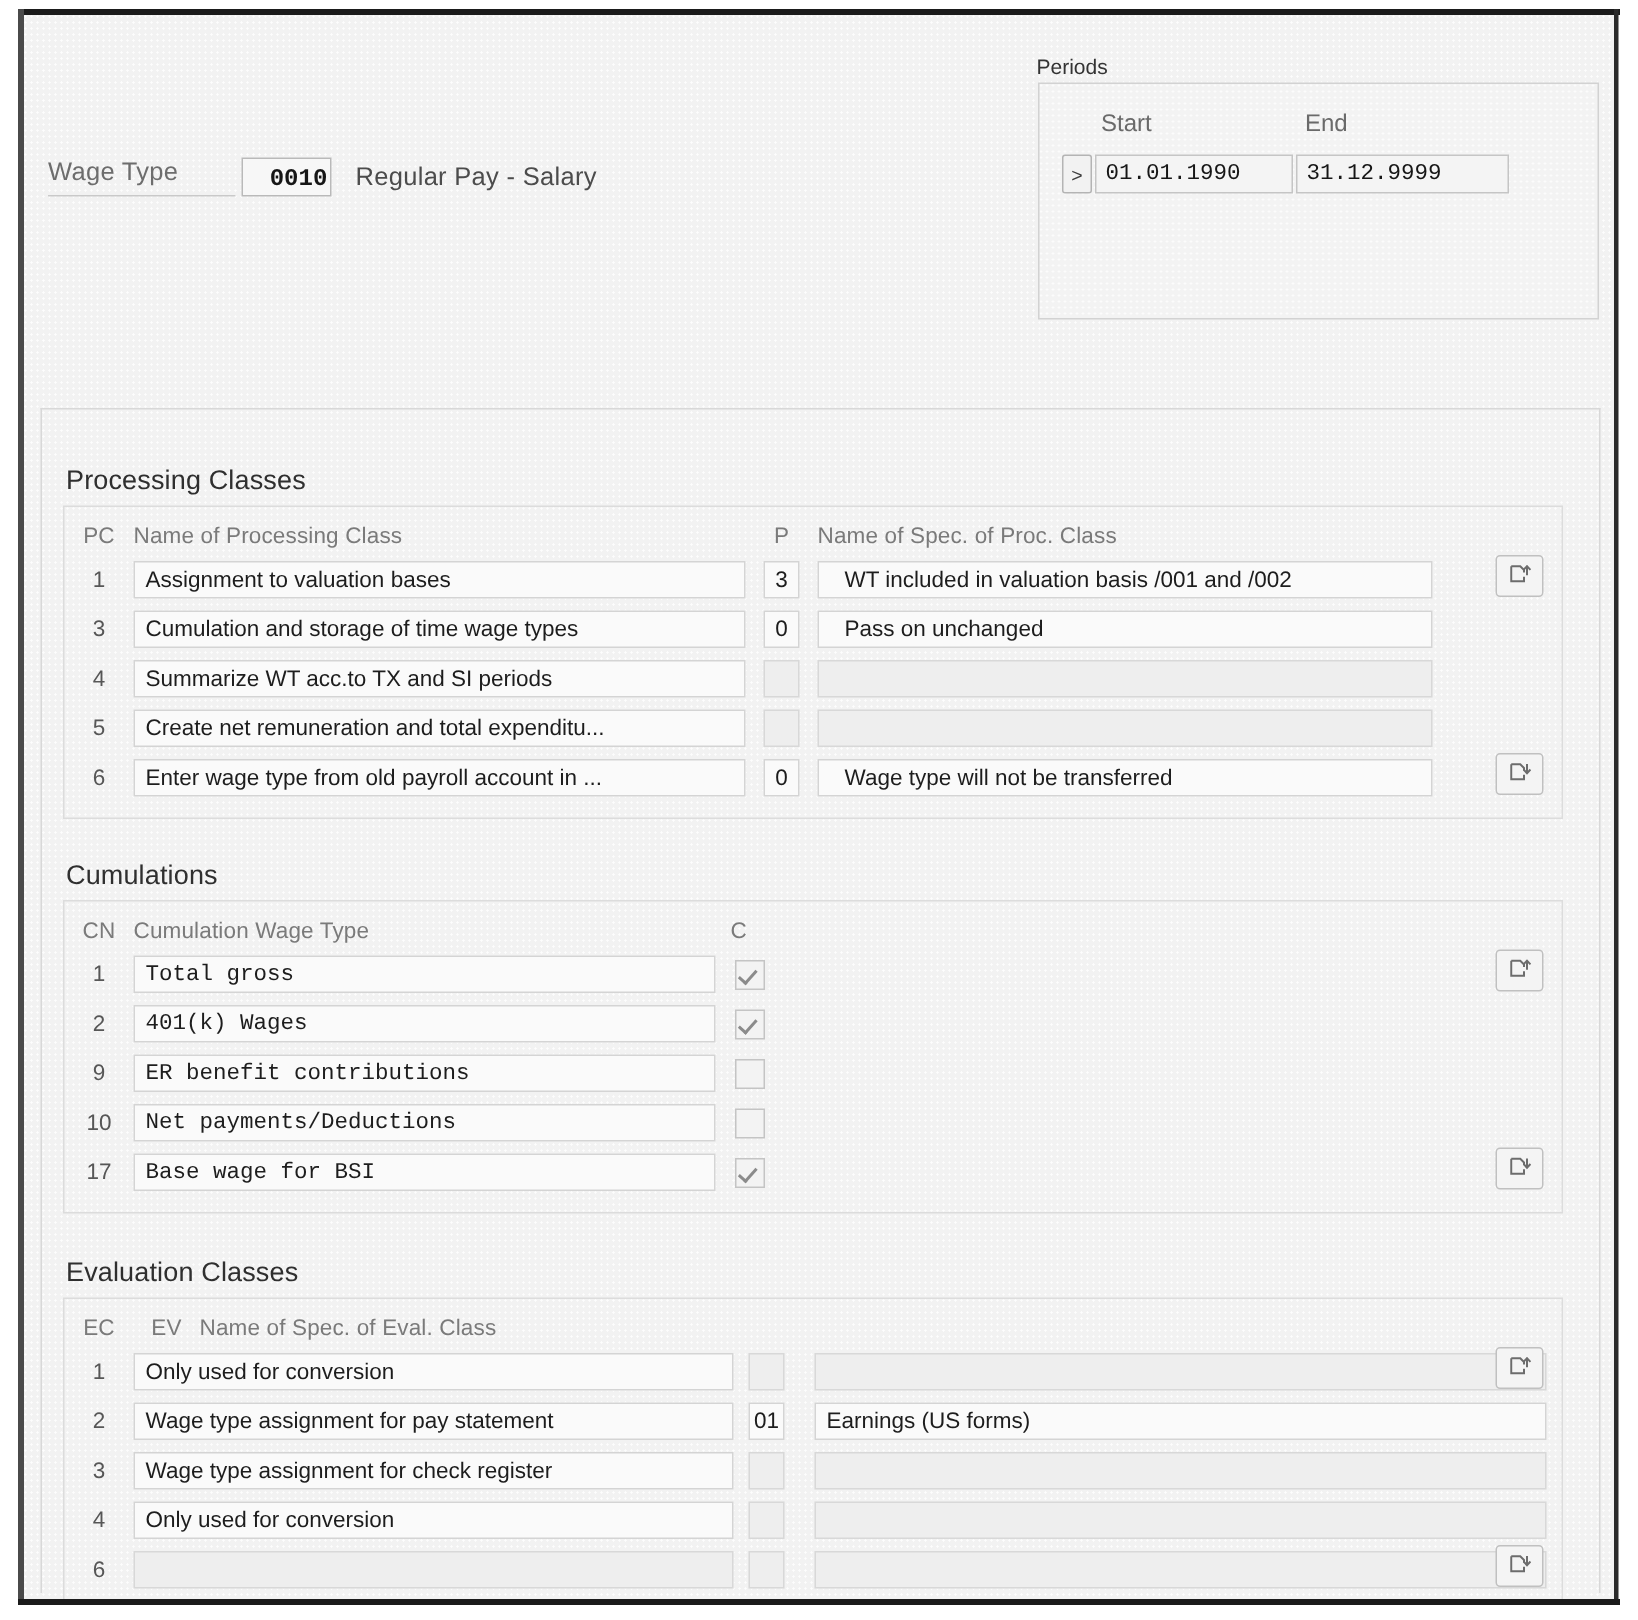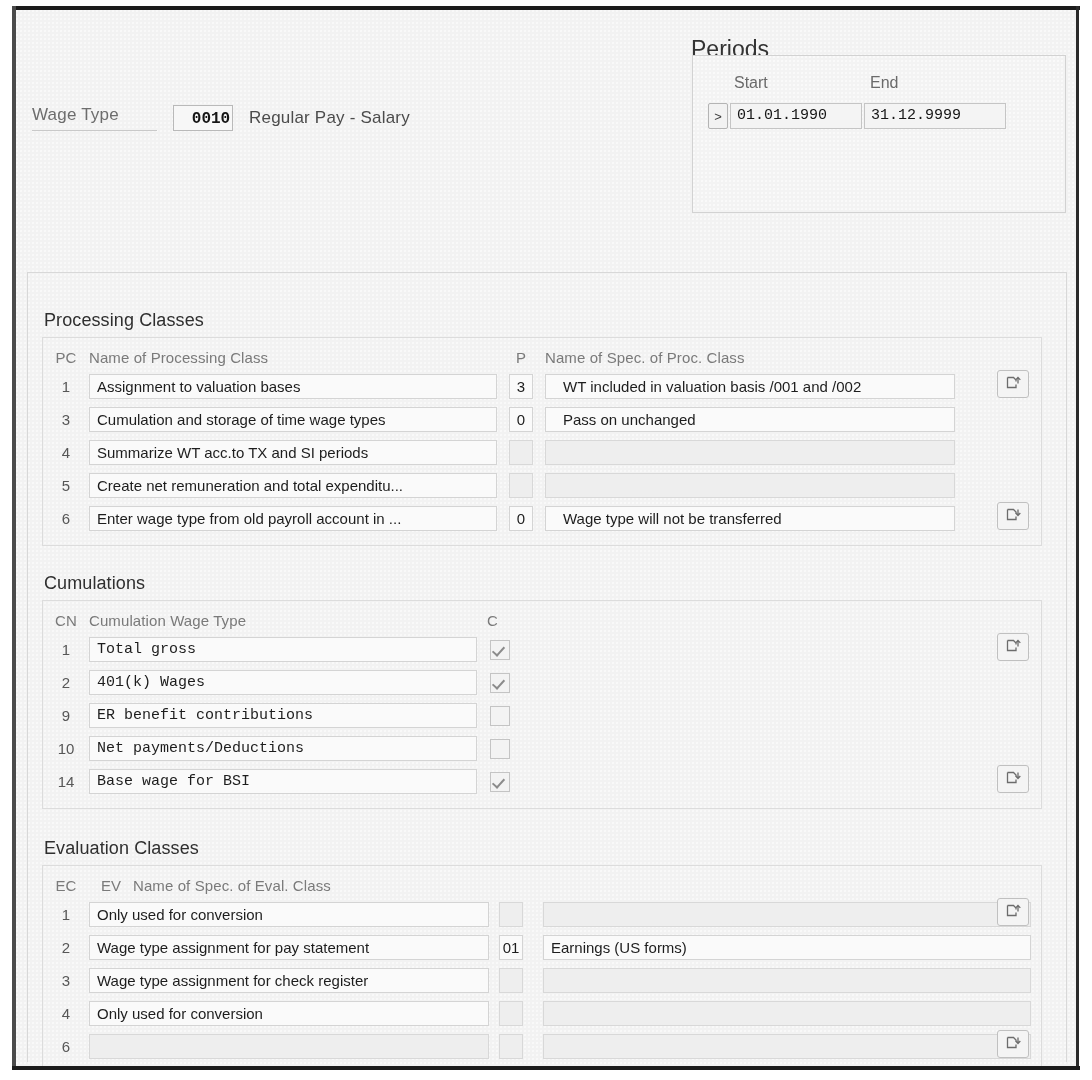--- a/index.html
+++ b/index.html
@@ -70,21 +70,21 @@
     color: #6d6d6d;
     letter-spacing: .2px;
     border-bottom: 1px solid #c9c9c9;
     padding-bottom: 5px;
     width: 125px;
   }
   .wt-input {
     width: 60px;
     height: 26px;
     line-height: 26px;
-    margin-left: 16px;
+    margin-left: 4px;
     background: #f7f7f7;
     border: 1px solid #b9b9b9;
     font-family: "Liberation Mono", monospace;
     font-size: 16px;
     font-weight: bold;
     color: #161616;
     text-align: center;
     box-sizing: border-box;
     padding-left: 16px;
   }
@@ -93,21 +93,21 @@
     font-size: 17px;
     color: #4c4c4c;
     letter-spacing: .2px;
   }
 
   
   .periods-title {
     position: absolute;
     left: 675px;
     top: 26px;
-    font-size: 23px;
+    font-size: 14px;
     color: #333333;
   }
   .periods-box {
     position: absolute;
     left: 676px;
     top: 45px;
     width: 374px;
     height: 158px;
     border: 1px solid #d2d2d2;
     background: #f3f3f3;
@@ -440,21 +440,21 @@
         </div>
 
         <div class="row">
           <span class="c-key">10</span>
           <span class="fld mono cu-name">Net payments/Deductions</span>
           <span class="hdr-spacer-10"></span>
           <span class="chk"></span>
         </div>
 
         <div class="row">
-          <span class="c-key">14</span>
+          <span class="c-key">17</span>
           <span class="fld mono cu-name">Base wage for BSI</span>
           <span class="hdr-spacer-10"></span>
           <span class="chk on"></span>
         </div>
 
         <button class="pgbtn" style="top:32px;">
           <span>
             <svg width="17" height="17" viewBox="0 0 17 17">
               <path d="M2.5 3.5 h6 l2.5 2.5 v1.6 M2.5 3.5 v10 h8.5 v-3" fill="none" stroke="#6c6c6c" stroke-width="1.3"></path>
               <path d="M13 9.5 V3.6 M10.7 5.9 13 3.4 15.3 5.9" fill="none" stroke="#6c6c6c" stroke-width="1.3"></path>

